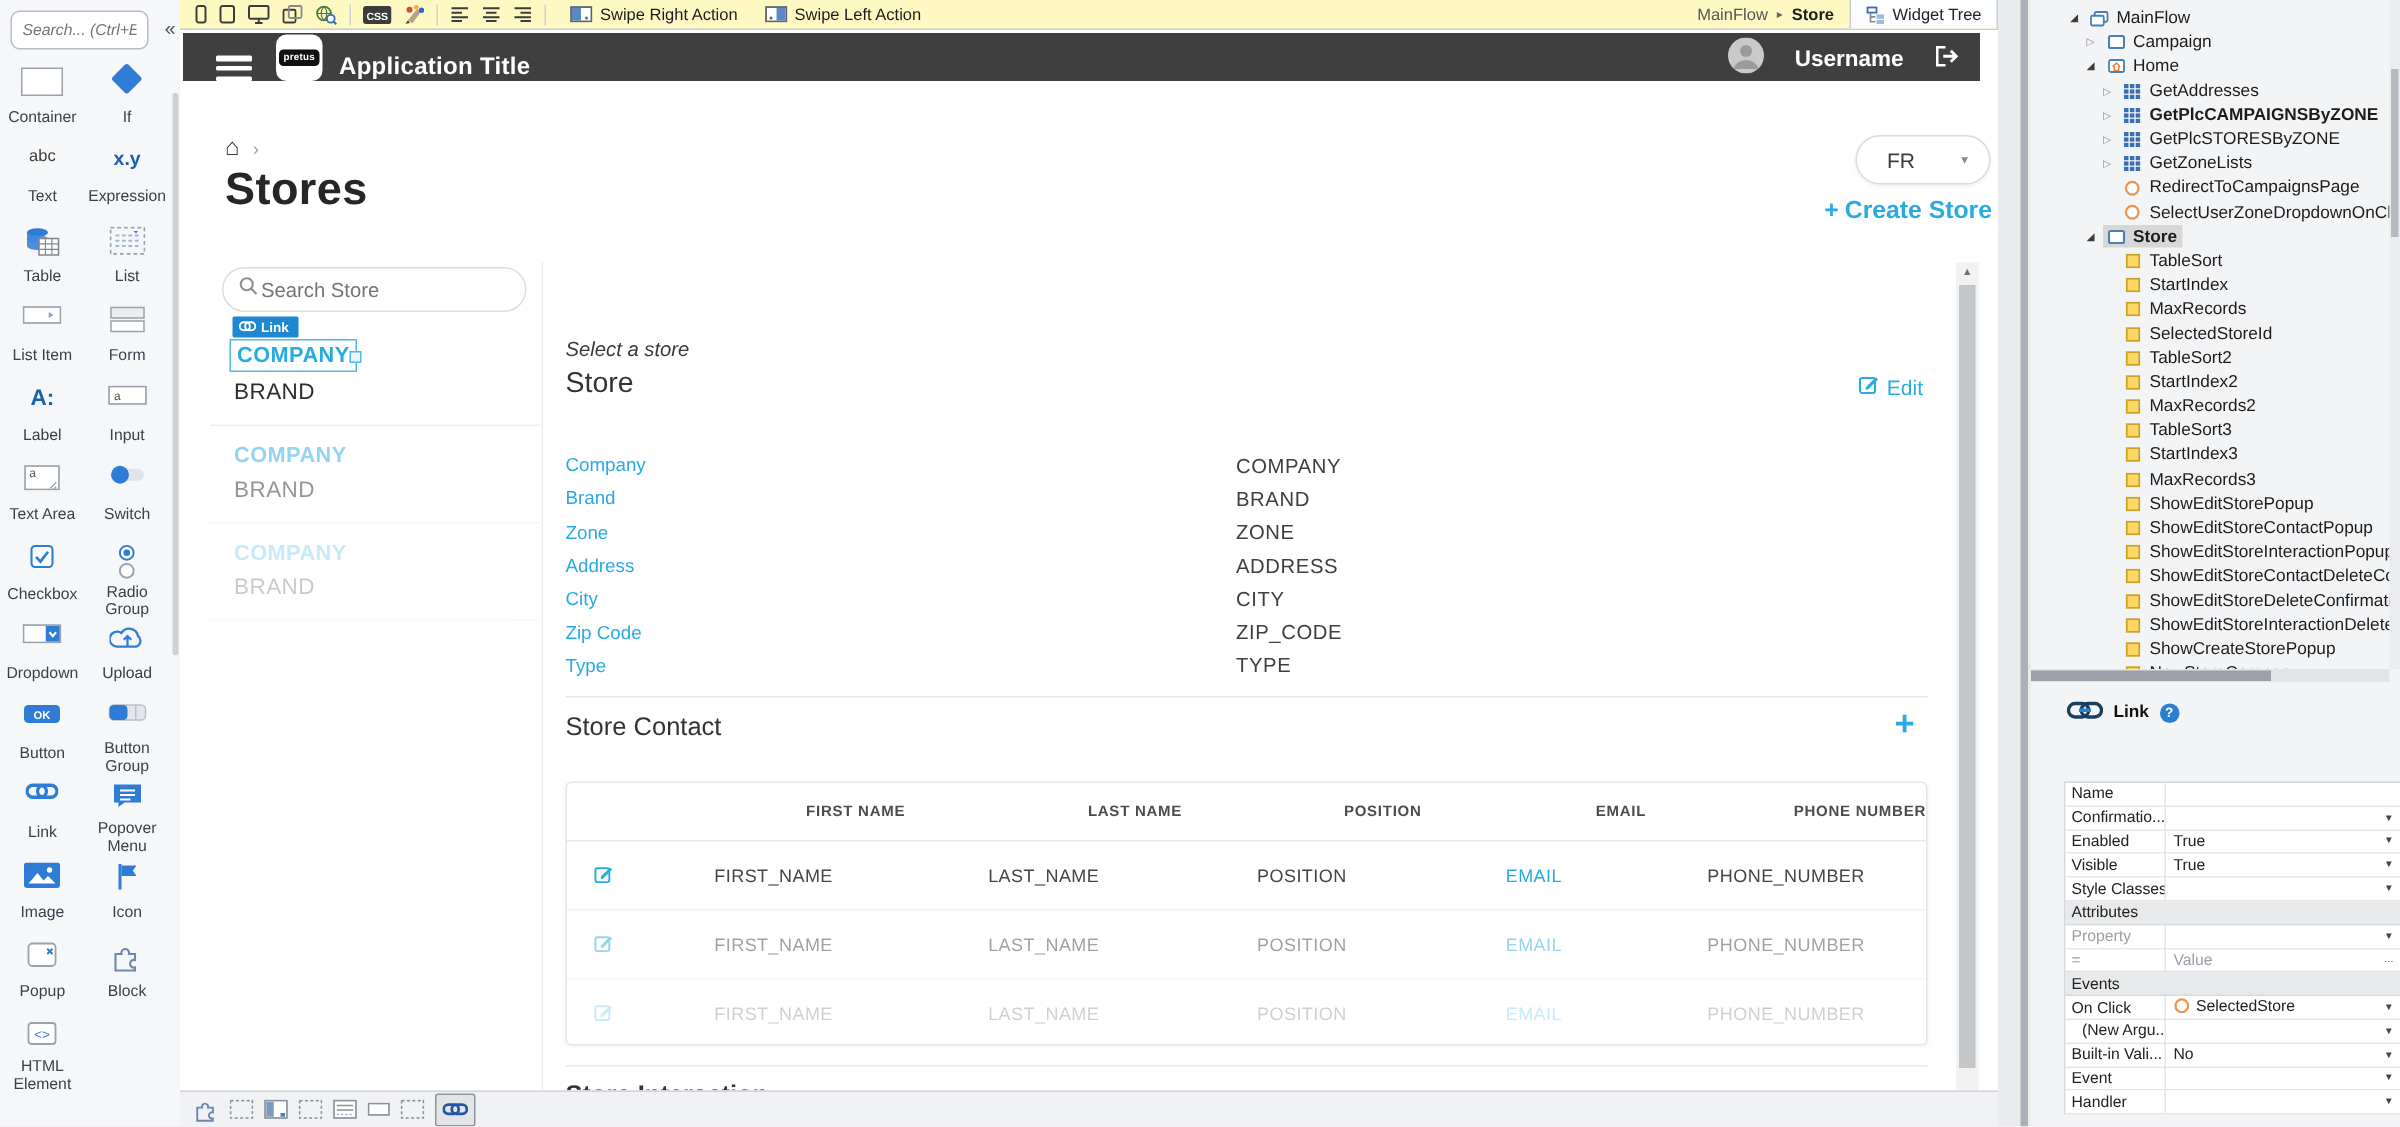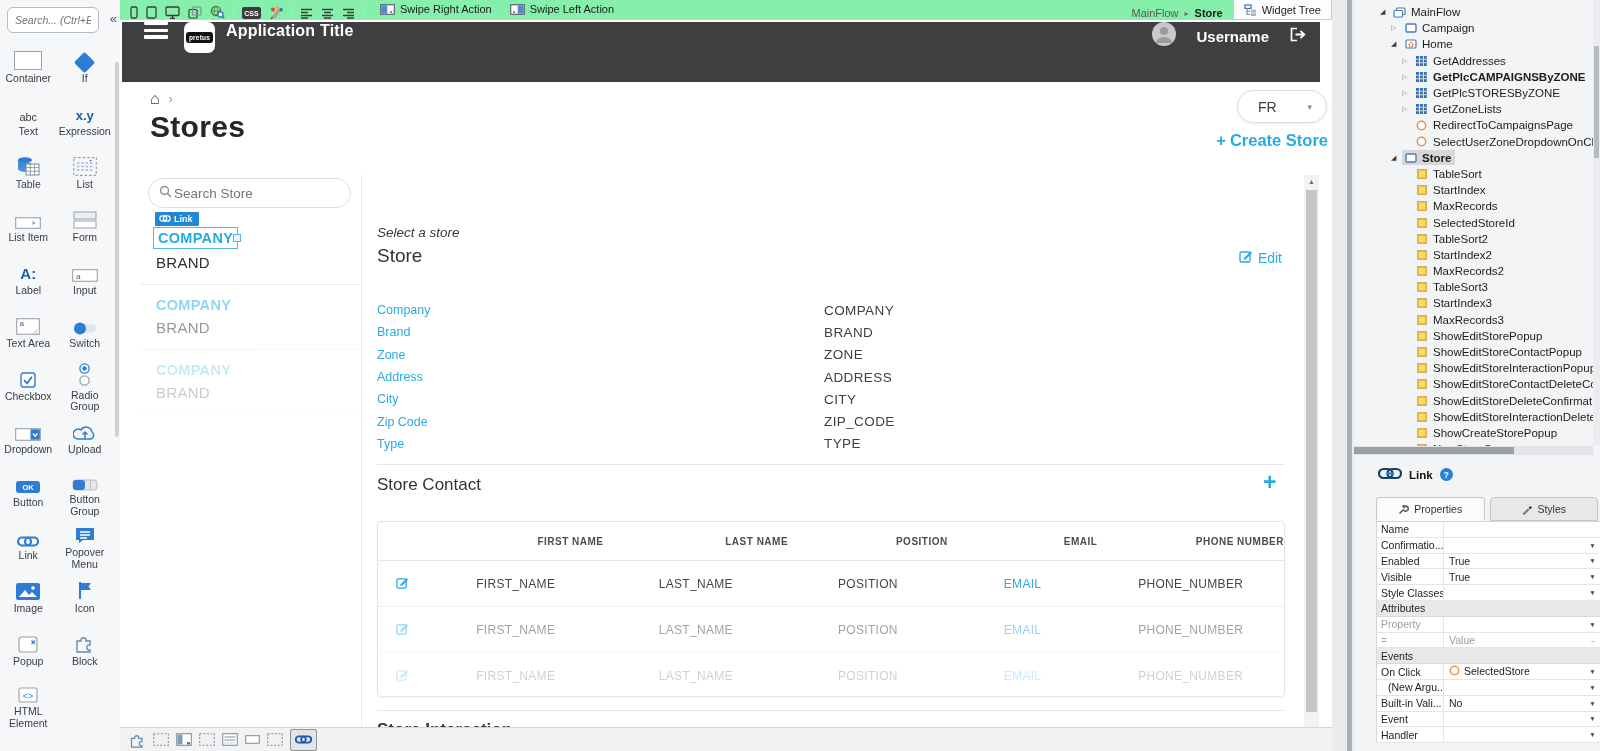--- a/index.html
+++ b/index.html
@@ -4,36 +4,36 @@
 <style>
 html,body{margin:0;padding:0}
 body{width:1600px;height:751px;font-family:"Liberation Sans","DejaVu Sans",sans-serif;background:#e9ebed;overflow:hidden}
 .stage{position:relative;width:1600px;height:751px;overflow:hidden;background:#e9ebed}
 
 .toolbox{position:absolute;left:0;top:0;width:120px;height:751px;background:#f6f7f8;border-right:1px solid #c6ccd2}
 .tb-search{position:absolute;left:7px;top:7px;width:92px;height:26px;border:1px solid #b6bdc5;border-radius:6px;background:#fff;color:#9aa0a6;font-style:italic;font-size:10.5px;padding:0 7px;outline:none;font-family:inherit;box-sizing:border-box}
 .tb-collapse{position:absolute;right:3px;top:11px;font-size:13px;color:#4a5560}
 .tb-grid{position:absolute;left:0;top:40px;width:113px;display:grid;grid-template-columns:1fr 1fr;grid-auto-rows:53px}
 .tb-item{display:flex;flex-direction:column;align-items:center;padding-top:5px;overflow:visible}
-.ticon{height:25px;display:flex;align-items:flex-end;justify-content:center}
+.ticon{height:25px;display:flex;align-items:flex-start;justify-content:center}
 .tlabel{font-size:10.5px;color:#39404a;text-align:center;line-height:1.08;margin-top:3px}
 .tb-scroll{position:absolute;right:1px;top:62px;width:4px;height:375px;background:#ccd1d6;border-radius:2px}
 
-.topbar{position:absolute;left:120px;top:0;width:1212px;height:20px;background:#86efac;border-bottom:1px solid #c6ccd2;display:flex;align-items:flex-end;font-size:11px;color:#222;padding-left:10px;box-sizing:border-box}
+.topbar{position:absolute;left:120px;top:0;width:1212px;height:20px;background:#fef9c3;border-bottom:1px solid #c6ccd2;display:flex;align-items:center;font-size:11px;color:#222;padding-left:10px;box-sizing:border-box}
 .tbar-group{display:flex;align-items:center;gap:8px}
 .tb-ic{display:inline-flex;align-items:center;justify-content:center}
 .sep{width:1px;height:14px;background:#ccd1d6;margin:0 8px}
 .action-tab{display:flex;align-items:center;gap:5px;padding:0 8px;height:20px;color:#1c1c1c}
 .crumb{margin-left:auto;display:flex;align-items:center;gap:6px;color:#555}
 .crumb b{color:#1c1c1c}
 .crumb .csep{font-size:8px;color:#666}
 .wtree-tab{display:flex;align-items:center;gap:5px;height:19px;padding:0 10px;background:#fcfdfe;border-left:1px solid #c6ccd2;border-right:1px solid #c6ccd2;color:#222;margin-left:10px}
 
 .canvas{position:absolute;left:120px;top:20px;width:1212px;height:707px;background:#fff;overflow:hidden}
-.app-header{position:absolute;left:2px;top:2px;width:1198px;height:60px;background:#3f3f3f;display:flex;align-items:flex-start;color:#fff}
+.app-header{position:absolute;left:2px;top:2px;width:1198px;height:32px;background:#3f3f3f;display:flex;align-items:flex-end;color:#fff}
 .burger{width:24px;margin-left:22px;display:flex;flex-direction:column;gap:3.5px}
 .burger span{height:3.2px;background:#fff;border-radius:1px}
 .logo{width:31px;height:31px;background:#fff;border-radius:7px;margin-left:16px;display:flex;align-items:center;justify-content:center;flex:none}
 .logo-inner{background:#111;color:#fff;font-size:6.5px;font-weight:bold;padding:2px 3px;border-radius:3px;letter-spacing:.2px}
 .app-title{font-size:16px;font-weight:bold;margin-left:11px;letter-spacing:.2px}
 .header-right{margin-left:auto;display:flex;align-items:center;gap:20px;padding-right:14px}
 .uname{font-size:15px;font-weight:bold}
 .pg-crumb{position:absolute;left:30px;top:70px;font-size:15px;color:#3c3c3c;display:flex;gap:9px;align-items:center}
 .pg-crumb .csep2{font-size:12px;color:#9a9a9a}
 .pg-title{position:absolute;left:30px;top:90px;font-size:30px;font-weight:800;color:#262626;letter-spacing:.3px}
@@ -1031,39 +1031,20 @@
     <div class="props">
       <div class="props-header">
         <span><svg width="24" height="13" viewBox="0 0 24 13">
               <rect x="1" y="2" width="13.5" height="9" rx="4.5" fill="none" stroke="#17415f" stroke-width="2.2"></rect>
               <rect x="9.5" y="2" width="13.5" height="9" rx="4.5" fill="none" stroke="#17415f" stroke-width="2.2"></rect>
               <path d="M8 6.5 h8" stroke="#2a7fd4" stroke-width="2.2"></path>
             </svg></span>
         <span>Link</span>
         <span class="help">?</span>
       </div>
-      <div class="props-tabs">
-          <span class="p-tab active">
-            <span class="tb-ic">
-              <svg width="11" height="11" viewBox="0 0 11 11">
-                <path d="M1.5 9.5 L5.5 5.5 M5.3 5.7 A2.6 2.6 0 1 0 7.7 2 L6.2 3.5 5 2.3 6.5 1" stroke="#555" stroke-width="1.5" fill="none"></path>
-              </svg>
-            </span>
-            <span>Properties</span>
-          </span>
-          <span class="p-tab">
-            <span class="tb-ic">
-              <svg width="11" height="11">
-                <path d="M1.5 9.8 L6.8 4.5 l1.6 1.6 L3.2 11 Z" fill="#777"></path>
-                <path d="M7.5 3.8 l1.9-1.9 1.6 1.6 -1.9 1.9 Z" fill="#333"></path>
-              </svg>
-            </span>
-            <span>Styles</span>
-          </span>
-        </div>
       <div class="props-grid">
           <div class="pr-row">
             <span class="pr-label">Name</span>
             <span class="pr-value">
               <span></span>
             </span>
             <span class="pr-arrow"></span>
           </div>
           <div class="pr-row">
             <span class="pr-label">Confirmatio...</span>

